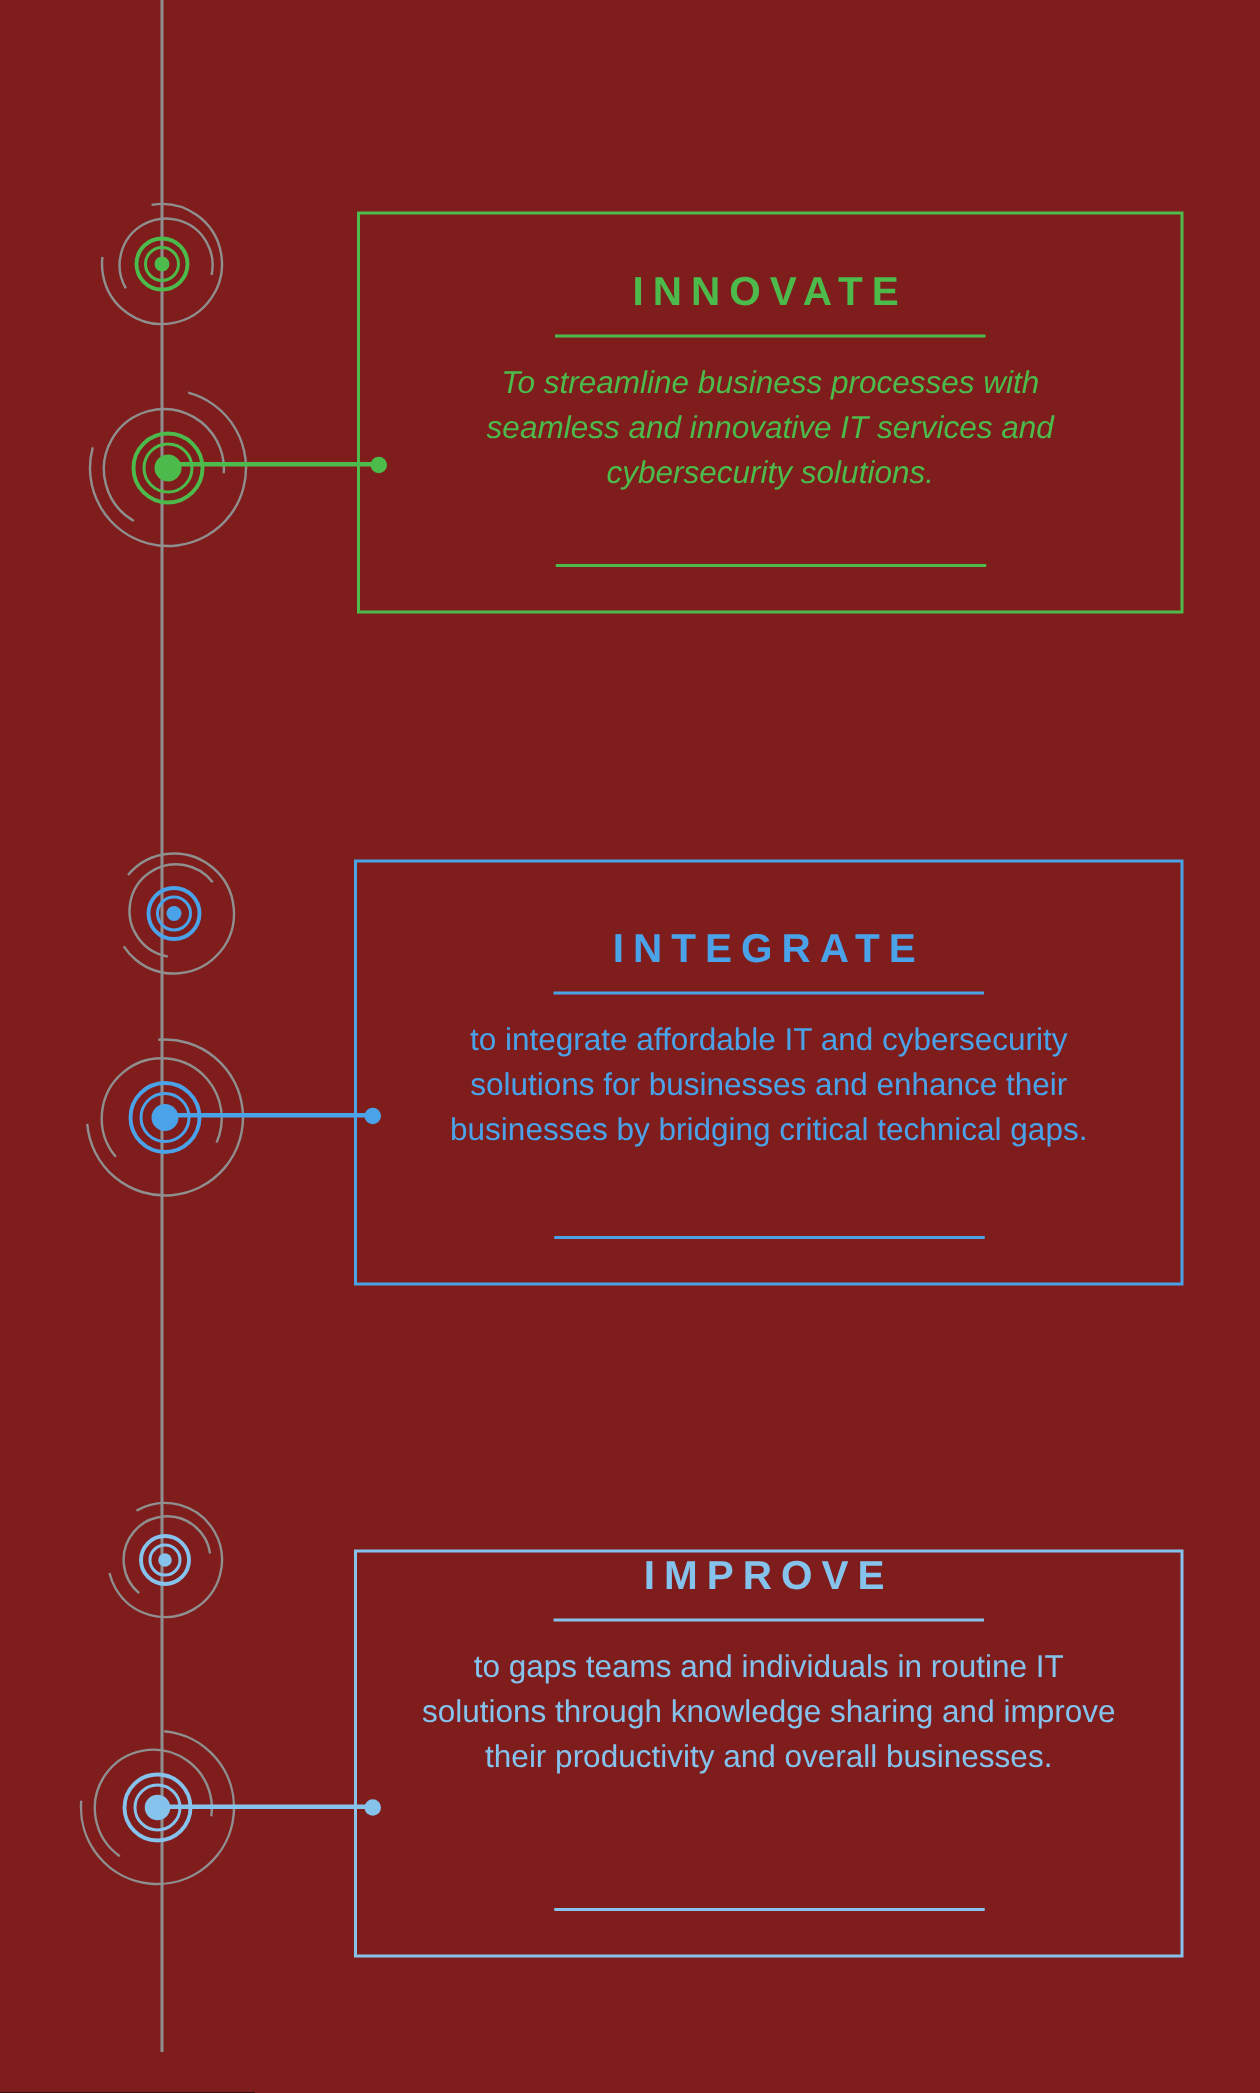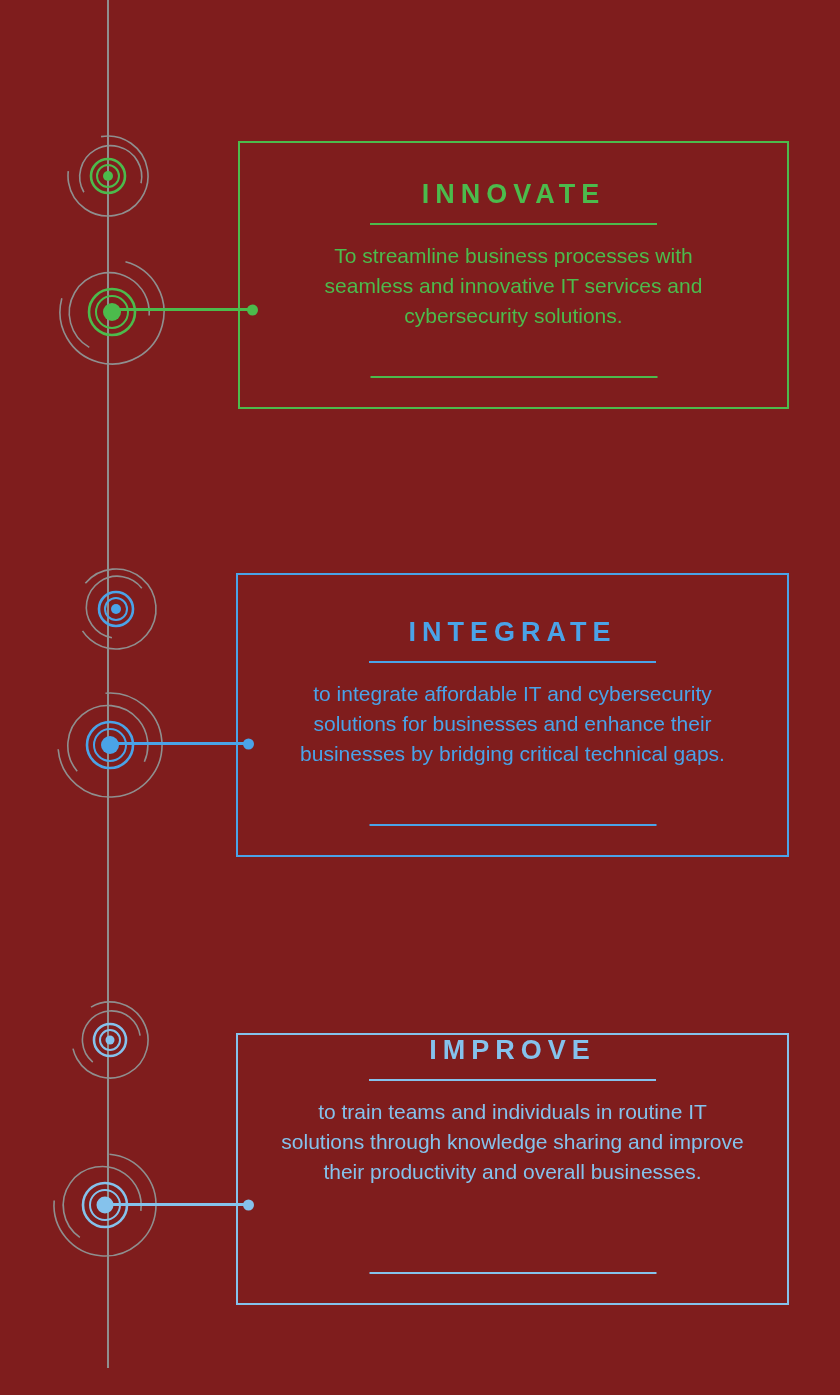--- a/index.html
+++ b/index.html
@@ -82,21 +82,21 @@
     bottom: 29px;
     width: 287px;
     height: 0;
     border-top: 2px solid currentColor;
   }
 
   #card-innovate  { left: 238px; top: 141px;  width: 551px; height: 268px; padding-top: 36px; }
   #card-integrate { left: 236px; top: 573px;  width: 553px; height: 284px; padding-top: 42px; }
   #card-improve   { left: 236px; top: 1033px; width: 553px; height: 272px; }
 
-  #desc-innovate  { width: 460px; }
+  #desc-innovate  { width: 460px; font-style: italic; }
   #desc-integrate { width: 520px; }
   #desc-improve   { width: 540px; }
 
   #icon-small-innovate  { left: 65px; top: 133px; }
   #icon-large-innovate  { left: 56px; top: 256px; }
   #conn-innovate        { left: 118px; top: 308px; width: 134px; }
 
   #icon-small-integrate { left: 73px; top: 566px; }
   #icon-large-integrate { left: 54px; top: 689px; }
   #conn-integrate       { left: 118px; top: 742px; width: 130px; }
@@ -197,20 +197,20 @@
       <circle class="dotc" cx="55" cy="55" r="8.5"></circle>
     </svg>
   </div>
 
   <div class="connector c-improve" id="conn-improve"></div>
 
   <div class="card c-improve" id="card-improve">
     <div class="card-title">IMPROVE</div>
     <div class="divider"></div>
     <div class="card-desc" id="desc-improve">
-      <span class="desc-line">to train teams and individuals in routine IT</span>
+      <span class="desc-line">to gaps teams and individuals in routine IT</span>
       <span class="desc-line">solutions through knowledge sharing and improve</span>
       <span class="desc-line">their productivity and overall businesses.</span>
     </div>
     <div class="footer-line"></div>
   </div>
 
 </div>
 
 </body></html>

